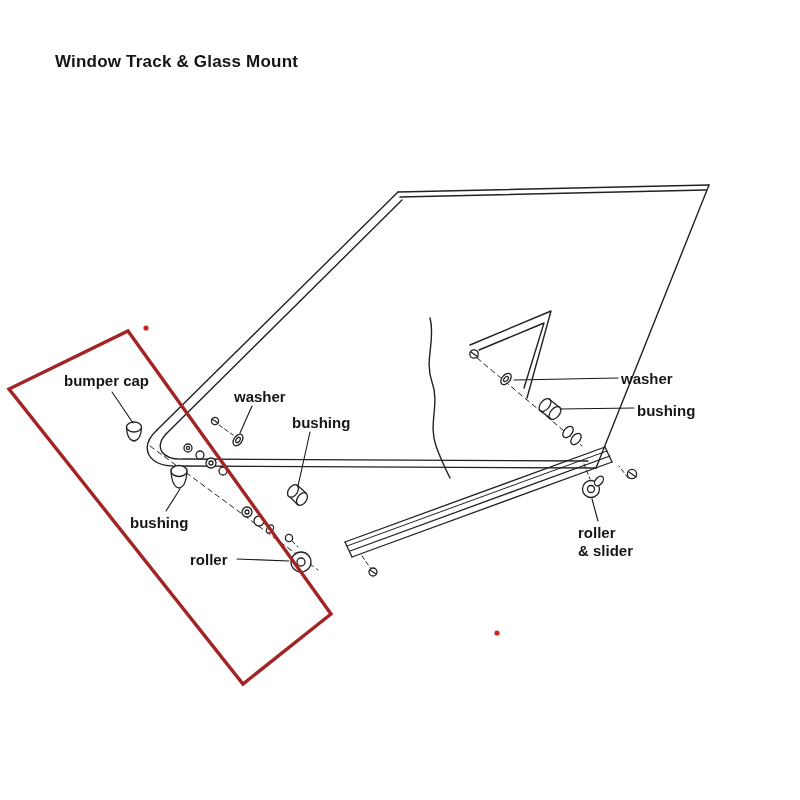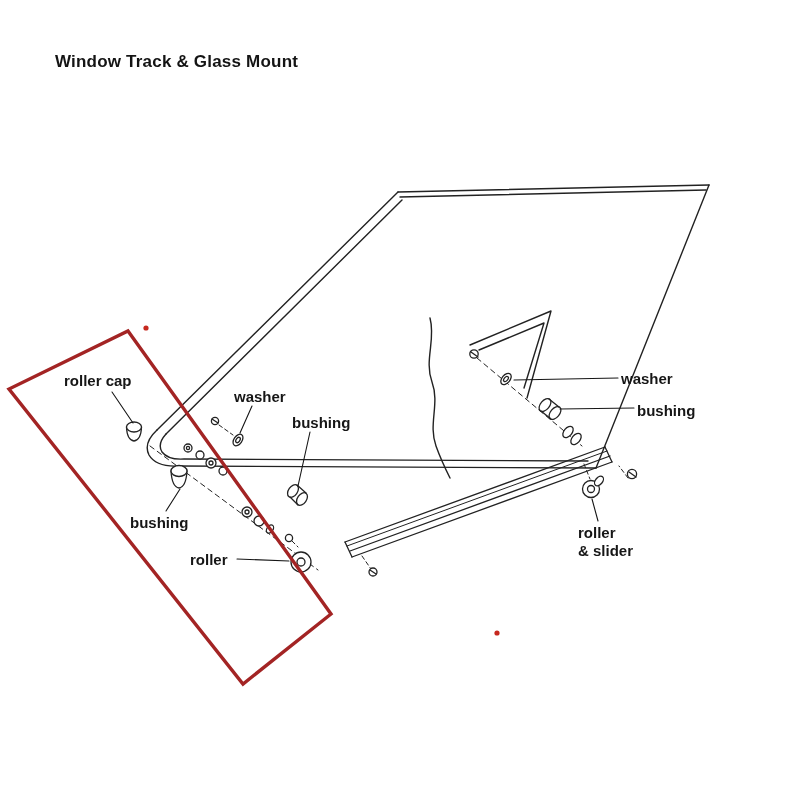--- a/index.html
+++ b/index.html
@@ -146,21 +146,21 @@
     </g>
 
     <polygon points="128,331 331,614 243,684 9,389" fill="none" stroke-width="3.4" stroke-linejoin="miter" stroke="#a32424"></polygon>
 
     <circle cx="146" cy="328" r="2.6" stroke="none" fill="#c6281e"></circle>
     <circle cx="497" cy="633" r="2.6" stroke="none" fill="#c6281e"></circle>
   </svg>
 
   <div class="title">Window Track &amp; Glass Mount</div>
 
-  <div class="lbl" style="left:64px;top:372px">roller cap</div>
+  <div class="lbl" style="left:64px;top:372px">bumper cap</div>
   <div class="lbl" style="left:234px;top:388px">washer</div>
   <div class="lbl" style="left:292px;top:414px">bushing</div>
   <div class="lbl" style="left:621px;top:370px">washer</div>
   <div class="lbl" style="left:637px;top:402px">bushing</div>
   <div class="lbl" style="left:130px;top:514px">bushing</div>
   <div class="lbl" style="left:190px;top:551px">roller</div>
 
   <div class="lbl" style="left:578px;top:524px">
     <div>roller</div>
     <div>&amp; slider</div>

